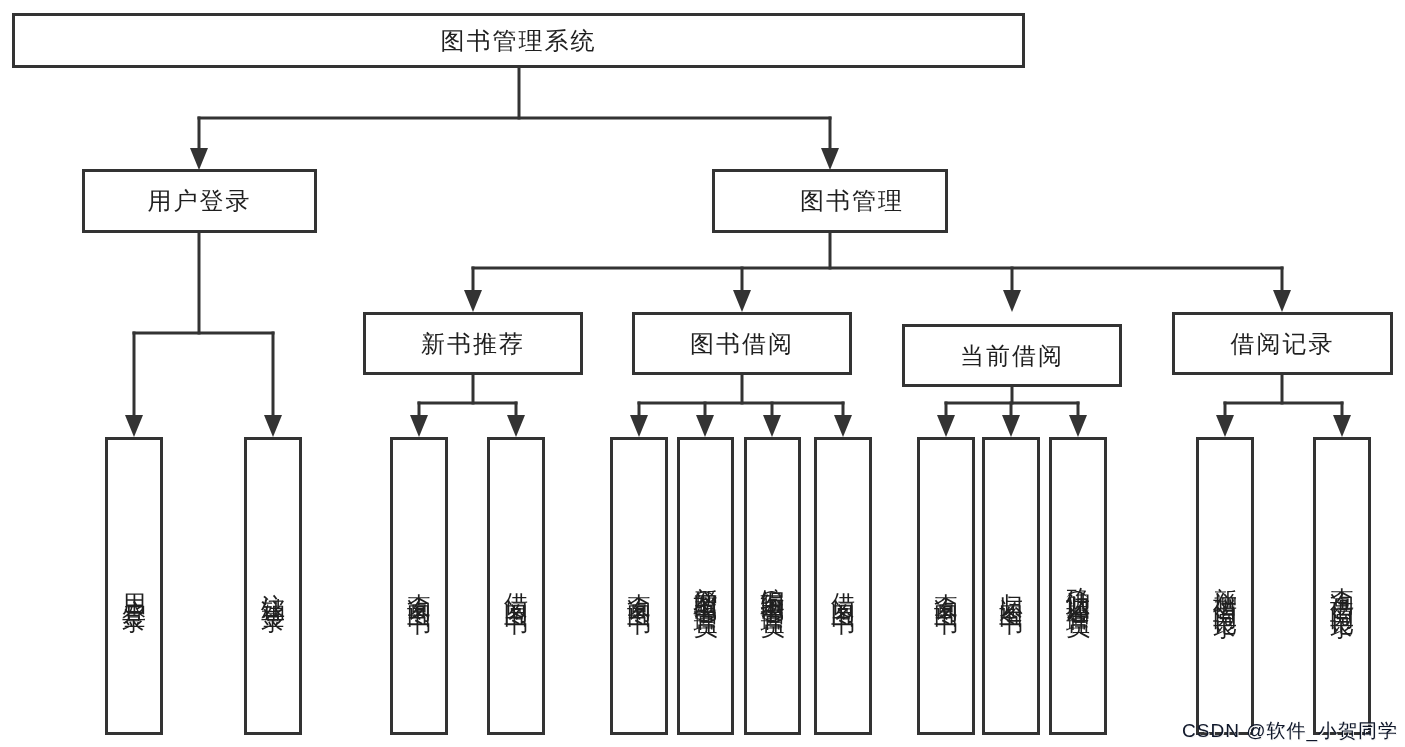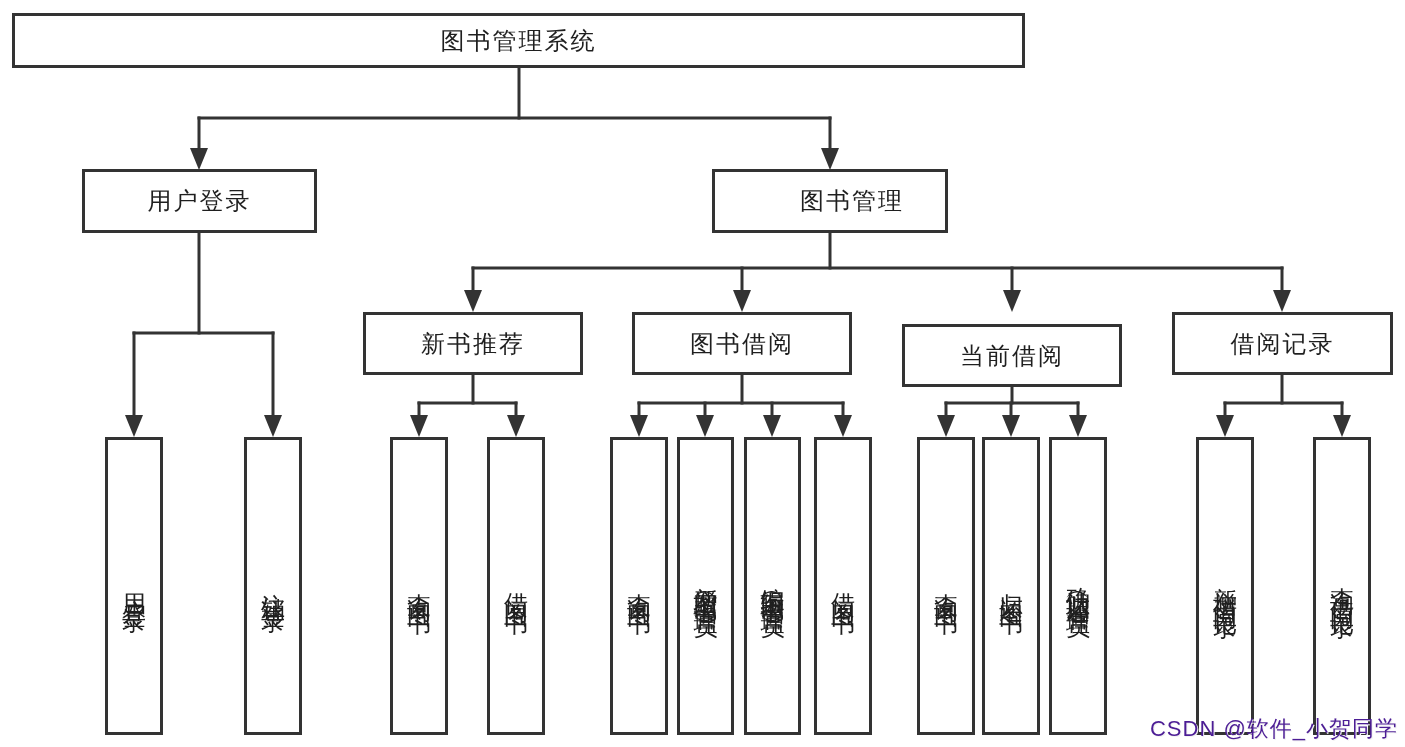--- a/index.html
+++ b/index.html
@@ -37,22 +37,22 @@
     text-orientation: mixed;
     font-size: 24px;
     letter-spacing: 6px;
     line-height: 1;
   }
   .vbox.tight .lbl { letter-spacing: 4px; }
   #watermark {
     position: absolute;
     right: 7px;
     bottom: 3px;
-    font-size: 22px;
-    color: #4c1d95;
+    font-size: 19px;
+    color: #0f172a;
     text-shadow: 1px 1px 0 #f2f2f2;
     letter-spacing: 1px;
     white-space: nowrap;
   }
 </style>
 </head>
 <body>
 
 <div id="stage">
 

